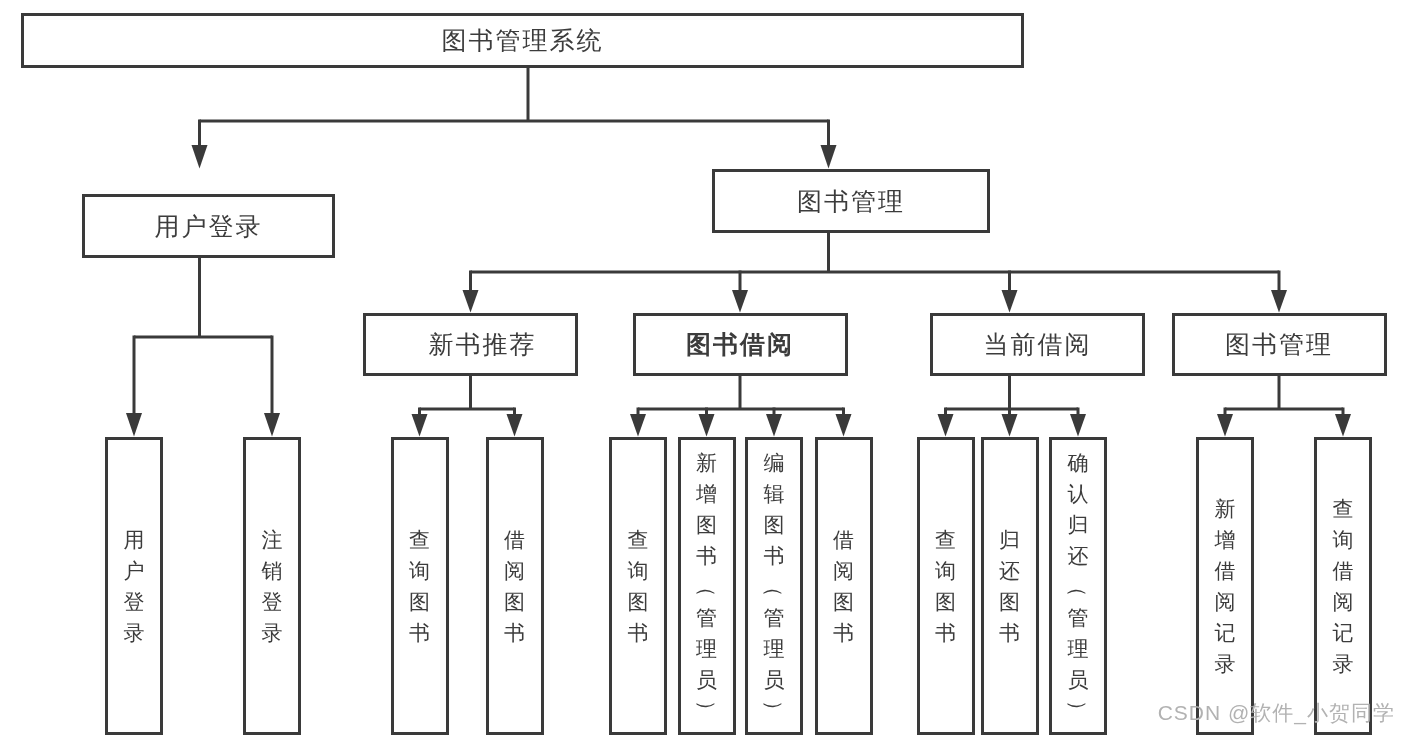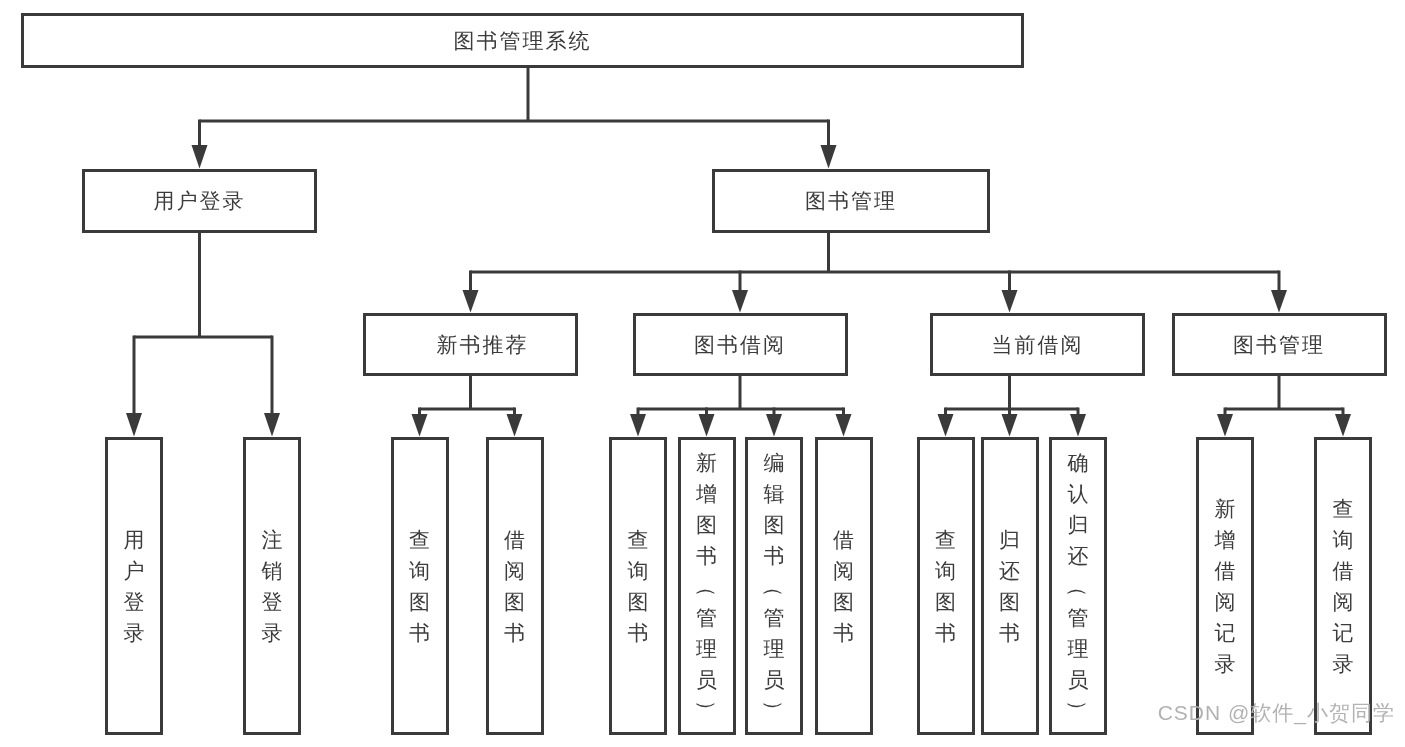--- a/index.html
+++ b/index.html
@@ -21,21 +21,21 @@
   .node{
     position:absolute;
     box-sizing:border-box;
     border:3px solid var(--line);
     background:#fff;
     display:flex;
     align-items:center;
     justify-content:center;
     text-align:center;
   }
-  .hbox{font-size:21px;letter-spacing:2px;}
+  .hbox{font-size:25px;letter-spacing:2px;}
   .root{left:21px;top:13px;width:1003px;height:55px;}
   .lvl2{top:169px;height:64px;}
   .lvl3{top:313px;width:215px;height:63px;}
   .vbox{
     top:437px;width:58px;height:298px;
     flex-direction:column;
     font-size:21px;
     line-height:31px;
   }
   .vbox .vch{display:block;width:100%;text-align:center;}
@@ -114,25 +114,25 @@
       <polygon points="937.5,414 953.5,414 945.5,436.5"></polygon>
       <polygon points="1001.5,414 1017.5,414 1009.5,436.5"></polygon>
       <polygon points="1070,414 1086,414 1078,436.5"></polygon>
       <polygon points="1217,414 1233,414 1225,436.5"></polygon>
       <polygon points="1335,414 1351,414 1343,436.5"></polygon>
     </g>
   </svg>
 
   <div class="node hbox root">图书管理系统</div>
 
-  <div class="node hbox lvl2" style="left:82px;width:235px;">用户登录</div>
+  <div class="node hbox lvl2" style="left:82px;width:253px;margin-top:25px;">用户登录</div>
   <div class="node hbox lvl2" style="left:712px;width:278px;">图书管理</div>
 
   <div class="node hbox lvl3" style="left:363px;padding-left:24px;">新书推荐</div>
-  <div class="node hbox lvl3" style="left:632.5px;">图书借阅</div>
+  <div class="node hbox lvl3" style="left:632.5px;font-weight:bold;">图书借阅</div>
   <div class="node hbox lvl3" style="left:930px;">当前借阅</div>
   <div class="node hbox lvl3" style="left:1171.5px;">图书管理</div>
 
   <div class="node vbox" style="left:105px;">
       <span class="vch">用</span>
       <span class="vch">户</span>
       <span class="vch">登</span>
       <span class="vch">录</span>
     </div>
   <div class="node vbox" style="left:243px;">

